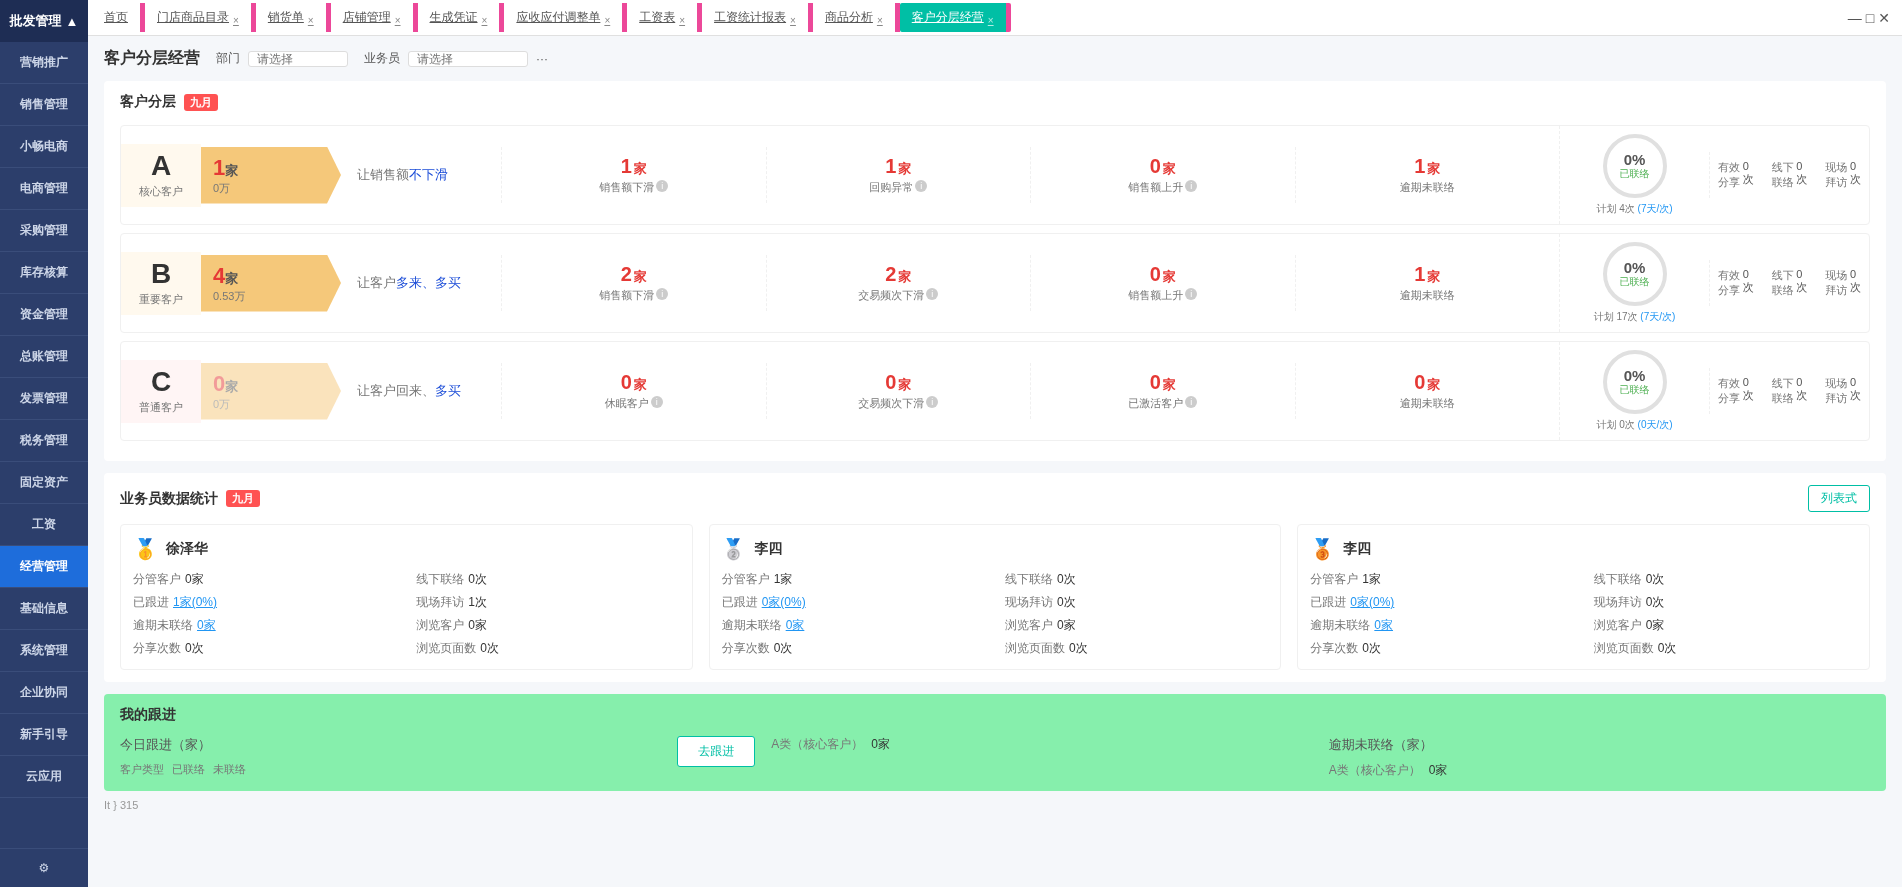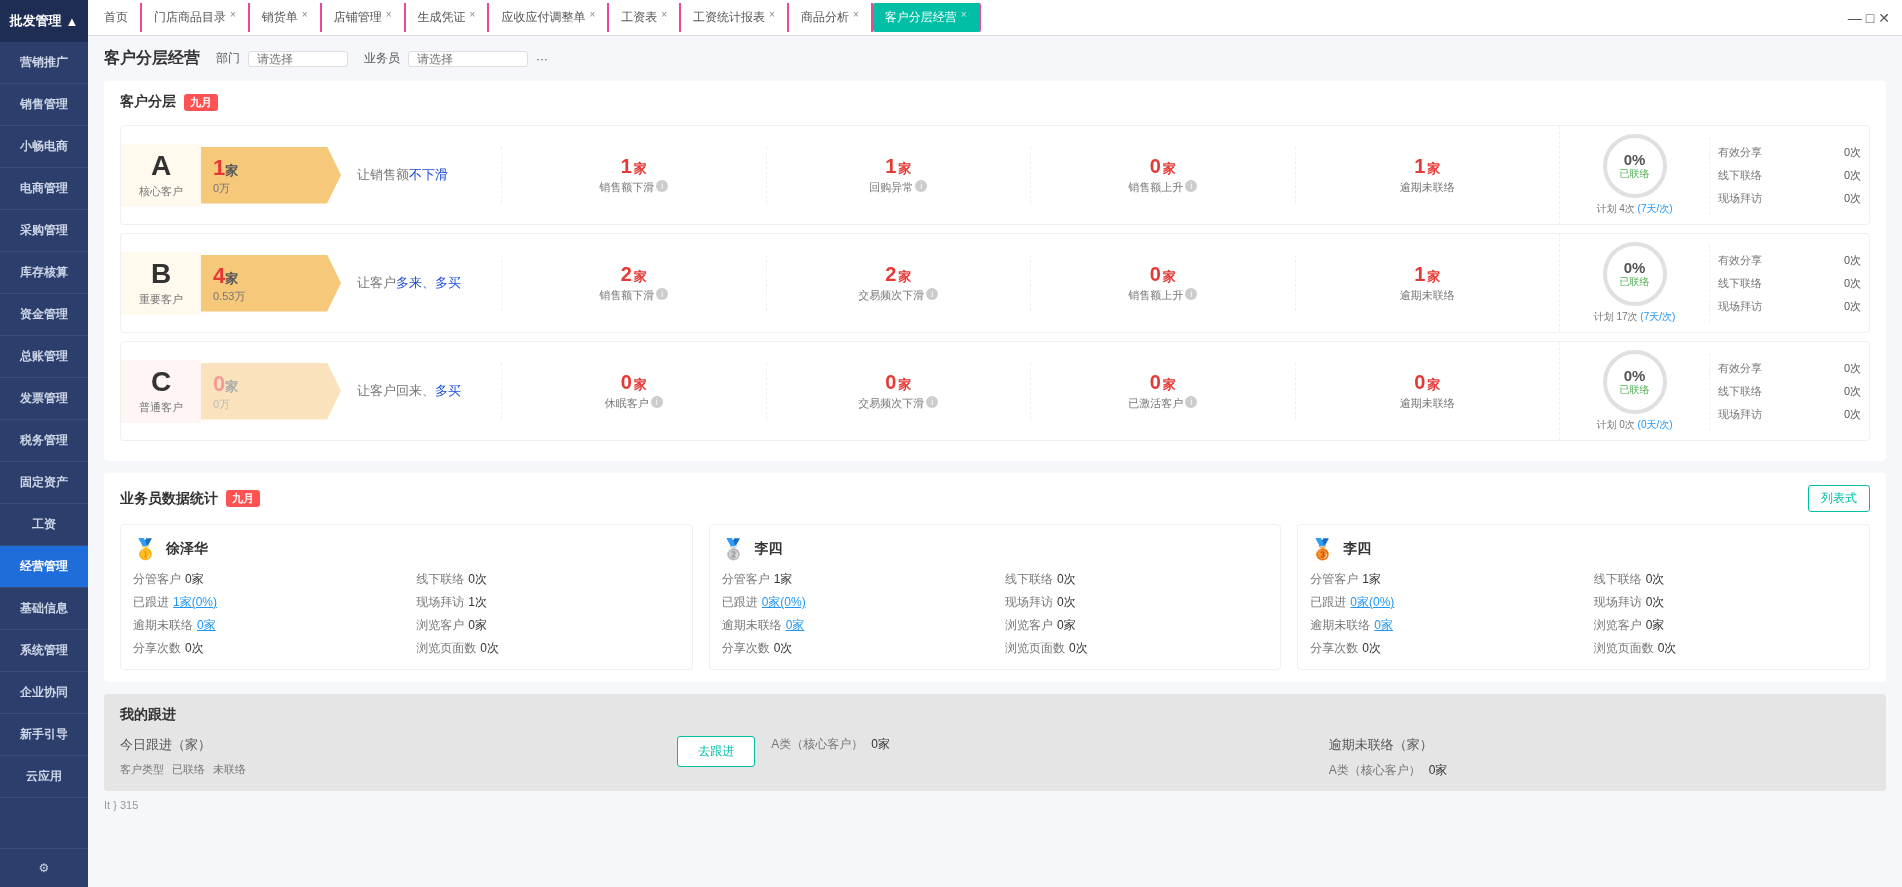--- a/index.html
+++ b/index.html
@@ -61,28 +61,29 @@
       background: #fff;
       border-bottom: 1px solid #e0e0e0;
       display: flex;
       align-items: center;
       min-height: 36px;
       padding: 0 4px;
       flex-shrink: 0;
     }
     .tab {
       display: flex;
-      align-items: flex-start;
+      align-items: flex-end;
       padding: 6px 12px;
       font-size: 12px;
       color: #555;
-      border-right: 2px solid #ec4899;
+      border-right: 5px solid #ec4899;
       cursor: pointer;
       white-space: nowrap;
       gap: 4px;
+      text-decoration: underline;
     }
     .tab.active { background: #00bfa5; color: #fff; border-radius: 2px; }
     .tab .close-icon { font-size: 10px; opacity: 0.7; }
     .tab-bar-actions {
       margin-left: auto;
       display: flex;
       align-items: center;
       gap: 4px;
       padding-right: 8px;
       font-size: 14px;
@@ -290,22 +291,22 @@
     .contact-plan .plan-link {
       color: #2196f3;
       cursor: pointer;
     }
 
     .tier-side-stats {
       width: 160px;
       padding: 8px;
       border-left: 1px dashed #f0f0f0;
       display: flex;
-      flex-direction: column;
-      gap: 8px;
+      flex-direction: row;
+      gap: 18px;
     }
     .side-stat-item {
       font-size: 11px;
       color: #555;
       display: flex;
       justify-content: space-between;
     }
     .side-stat-item .label { color: #777; }
     .side-stat-item .value { color: #555; }
 
@@ -369,21 +370,21 @@
       align-items: center;
       gap: 4px;
       font-size: 12px;
     }
     .staff-metric-label { color: #777; white-space: nowrap; }
     .staff-metric-value { color: #333; }
     .staff-metric-link { color: #2196f3; text-decoration: underline; cursor: pointer; }
 
     
     .followup-section {
-      background: #e5e5e5;
+      background: #86efac;
       border-radius: 4px;
       padding: 12px 16px;
     }
     .followup-title {
       font-size: 14px;
       font-weight: bold;
       color: #333;
       margin-bottom: 12px;
     }
     .followup-cols {

